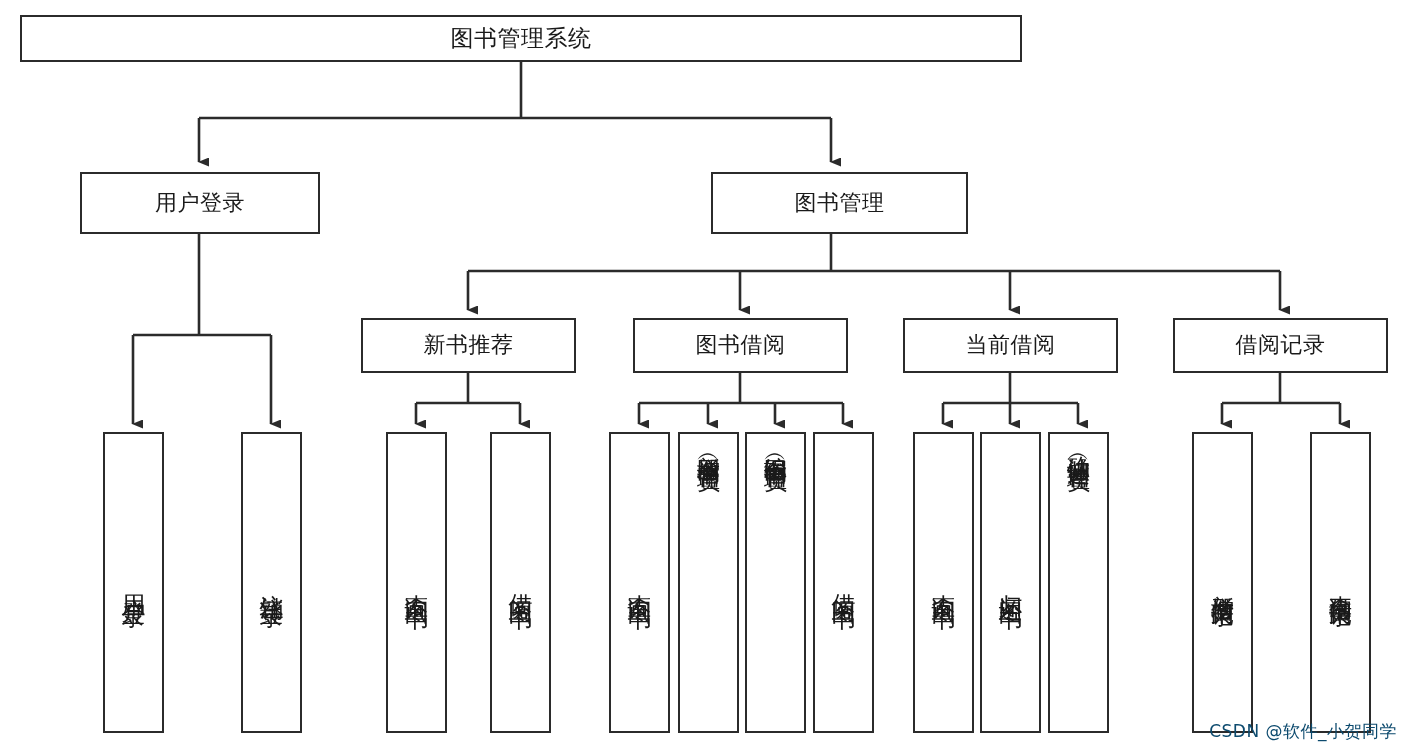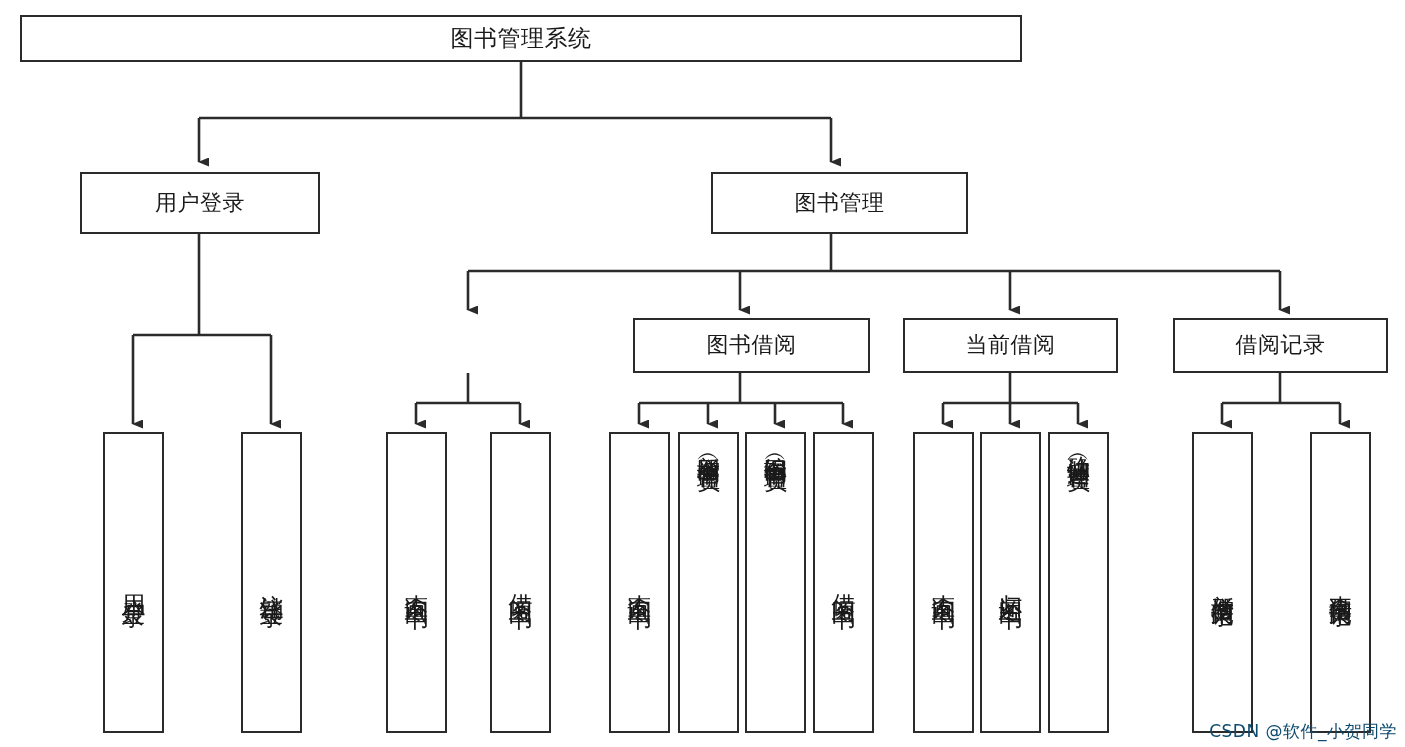--- a/index.html
+++ b/index.html
@@ -143,21 +143,24 @@
     <span class="label">图书管理系统</span>
   </div>
 
   <div class="node horiz" style="left:80px; top:172px; width:240px; height:62px;">
     <span class="label">用户登录</span>
   </div>
   <div class="node horiz" style="left:711px; top:172px; width:257px; height:62px;">
     <span class="label">图书管理</span>
   </div>
 
-  <div class="node horiz" style="left:633px; top:318px; width:237px; height:55px;">
+  <div class="node horiz" style="left:361px; top:318px; width:215px; height:55px;">
+    <span class="label">新书推荐</span>
+  </div>
+  <div class="node horiz" style="left:633px; top:318px; width:215px; height:55px;">
     <span class="label">图书借阅</span>
   </div>
   <div class="node horiz" style="left:903px; top:318px; width:215px; height:55px;">
     <span class="label">当前借阅</span>
   </div>
   <div class="node horiz" style="left:1173px; top:318px; width:215px; height:55px;">
     <span class="label">借阅记录</span>
   </div>
 
   <div class="node leaf" style="left:103px; top:432px; width:61px; height:301px;">

